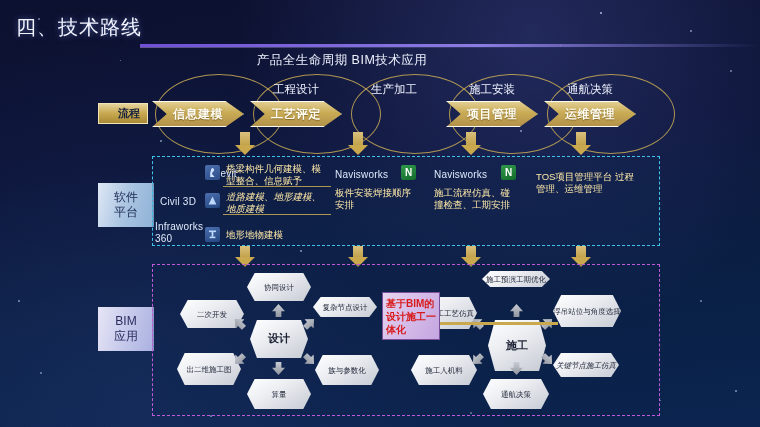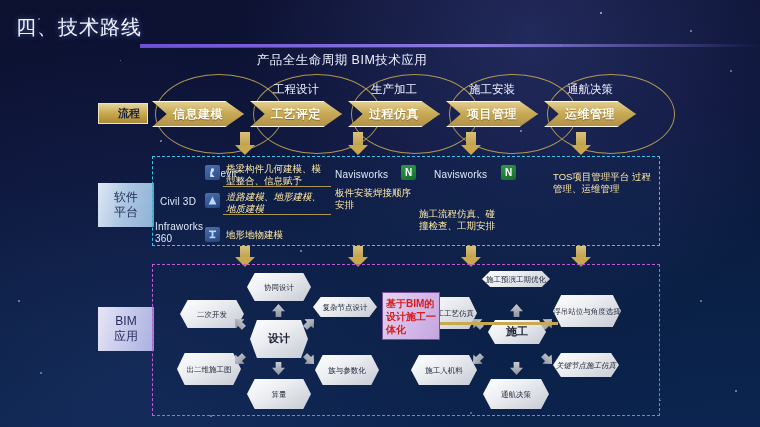--- a/index.html
+++ b/index.html
@@ -203,21 +203,20 @@
 
   <div class="row-label-gold">流程</div>
 
   <div class="chev-cap" style="left:152px;"></div>
   <div class="chev" style="left:152px;">信息建模</div>
 
   <div class="chev-cap" style="left:250px;">工程设计</div>
   <div class="chev" style="left:250px;">工艺评定</div>
 
   <div class="chev-cap" style="left:348px;">生产加工</div>
-  <div class="chev" style="left:348px;">过程仿真</div>
 
   <div class="chev-cap" style="left:446px;">施工安装</div>
   <div class="chev" style="left:446px;">项目管理</div>
 
   <div class="chev-cap" style="left:544px;">通航决策</div>
   <div class="chev" style="left:544px;">运维管理</div>
 
   <div class="garrow" style="left:240px;top:132px;height:14px;"></div>
   <div class="garrow" style="left:353px;top:132px;height:14px;"></div>
   <div class="garrow" style="left:466px;top:132px;height:14px;"></div>
@@ -261,23 +260,23 @@
     <div class="sw-name" style="left:182px;top:12px;">Navisworks</div>
     <div class="sw-icon" style="left:248px;top:8px;background:linear-gradient(160deg,#2f9b4a,#146b2c);color:#ffffff;">
       <span>N</span>
     </div>
     <div class="sw-desc" style="left:182px;top:30px;width:80px;">板件安装焊接顺序安排</div>
 
     <div class="sw-name" style="left:281px;top:12px;">Navisworks</div>
     <div class="sw-icon" style="left:348px;top:8px;background:linear-gradient(160deg,#2f9b4a,#146b2c);color:#ffffff;">
       <span>N</span>
     </div>
-    <div class="sw-desc" style="left:266px;top:30px;width:84px;margin-top:21px;">施工流程仿真、碰撞检查、工期安排</div>
-
-    <div class="sw-desc" style="left:400px;top:14px;width:98px;">TOS项目管理平台 过程管理、运维管理</div>
+    <div class="sw-desc" style="left:281px;top:30px;width:84px;">施工流程仿真、碰撞检查、工期安排</div>
+
+    <div class="sw-desc" style="left:383px;top:14px;width:98px;">TOS项目管理平台 过程管理、运维管理</div>
   </div>
 
   <div class="garrow" style="left:240px;top:246px;height:12px;"></div>
   <div class="garrow" style="left:353px;top:246px;height:12px;"></div>
   <div class="garrow" style="left:466px;top:246px;height:12px;"></div>
   <div class="garrow" style="left:576px;top:246px;height:12px;"></div>
 
   <div class="row-label-blue bim">
     <span>BIM</span>
     <span>应用</span>
@@ -306,21 +305,21 @@
     <div class="farrow arr-ur" style="left:150px;top:52px;">
         <span></span>
       </div>
     <div class="farrow arr-dl" style="left:80px;top:88px;">
         <span></span>
       </div>
     <div class="farrow arr-dr" style="left:150px;top:88px;">
         <span></span>
       </div>
 
-    <div class="hex center" style="left:335px;top:55px;width:58px;height:24px;font-family:Liberation Serif, serif;">施工</div>
+    <div class="hex center" style="left:335px;top:55px;width:58px;height:51px;font-family:Liberation Serif, serif;">施工</div>
 
     <div class="hex sat" style="left:329px;top:6px;width:68px;height:16px;">施工预演工期优化</div>
     <div class="hex sat" style="left:258px;top:32px;width:66px;height:32px;">节段施工工艺仿真</div>
     <div class="hex sat" style="left:400px;top:30px;width:68px;height:32px;">浮吊站位与角度选择</div>
     <div class="hex sat" style="left:258px;top:90px;width:66px;height:30px;">施工人机料</div>
     <div class="hex sat" style="left:400px;top:88px;width:66px;height:24px;font-style:italic;">关键节点施工仿真</div>
     <div class="hex sat" style="left:330px;top:114px;width:66px;height:30px;">通航决策</div>
 
     <div class="farrow arr-up" style="left:357px;top:39px;">
         <span></span>

